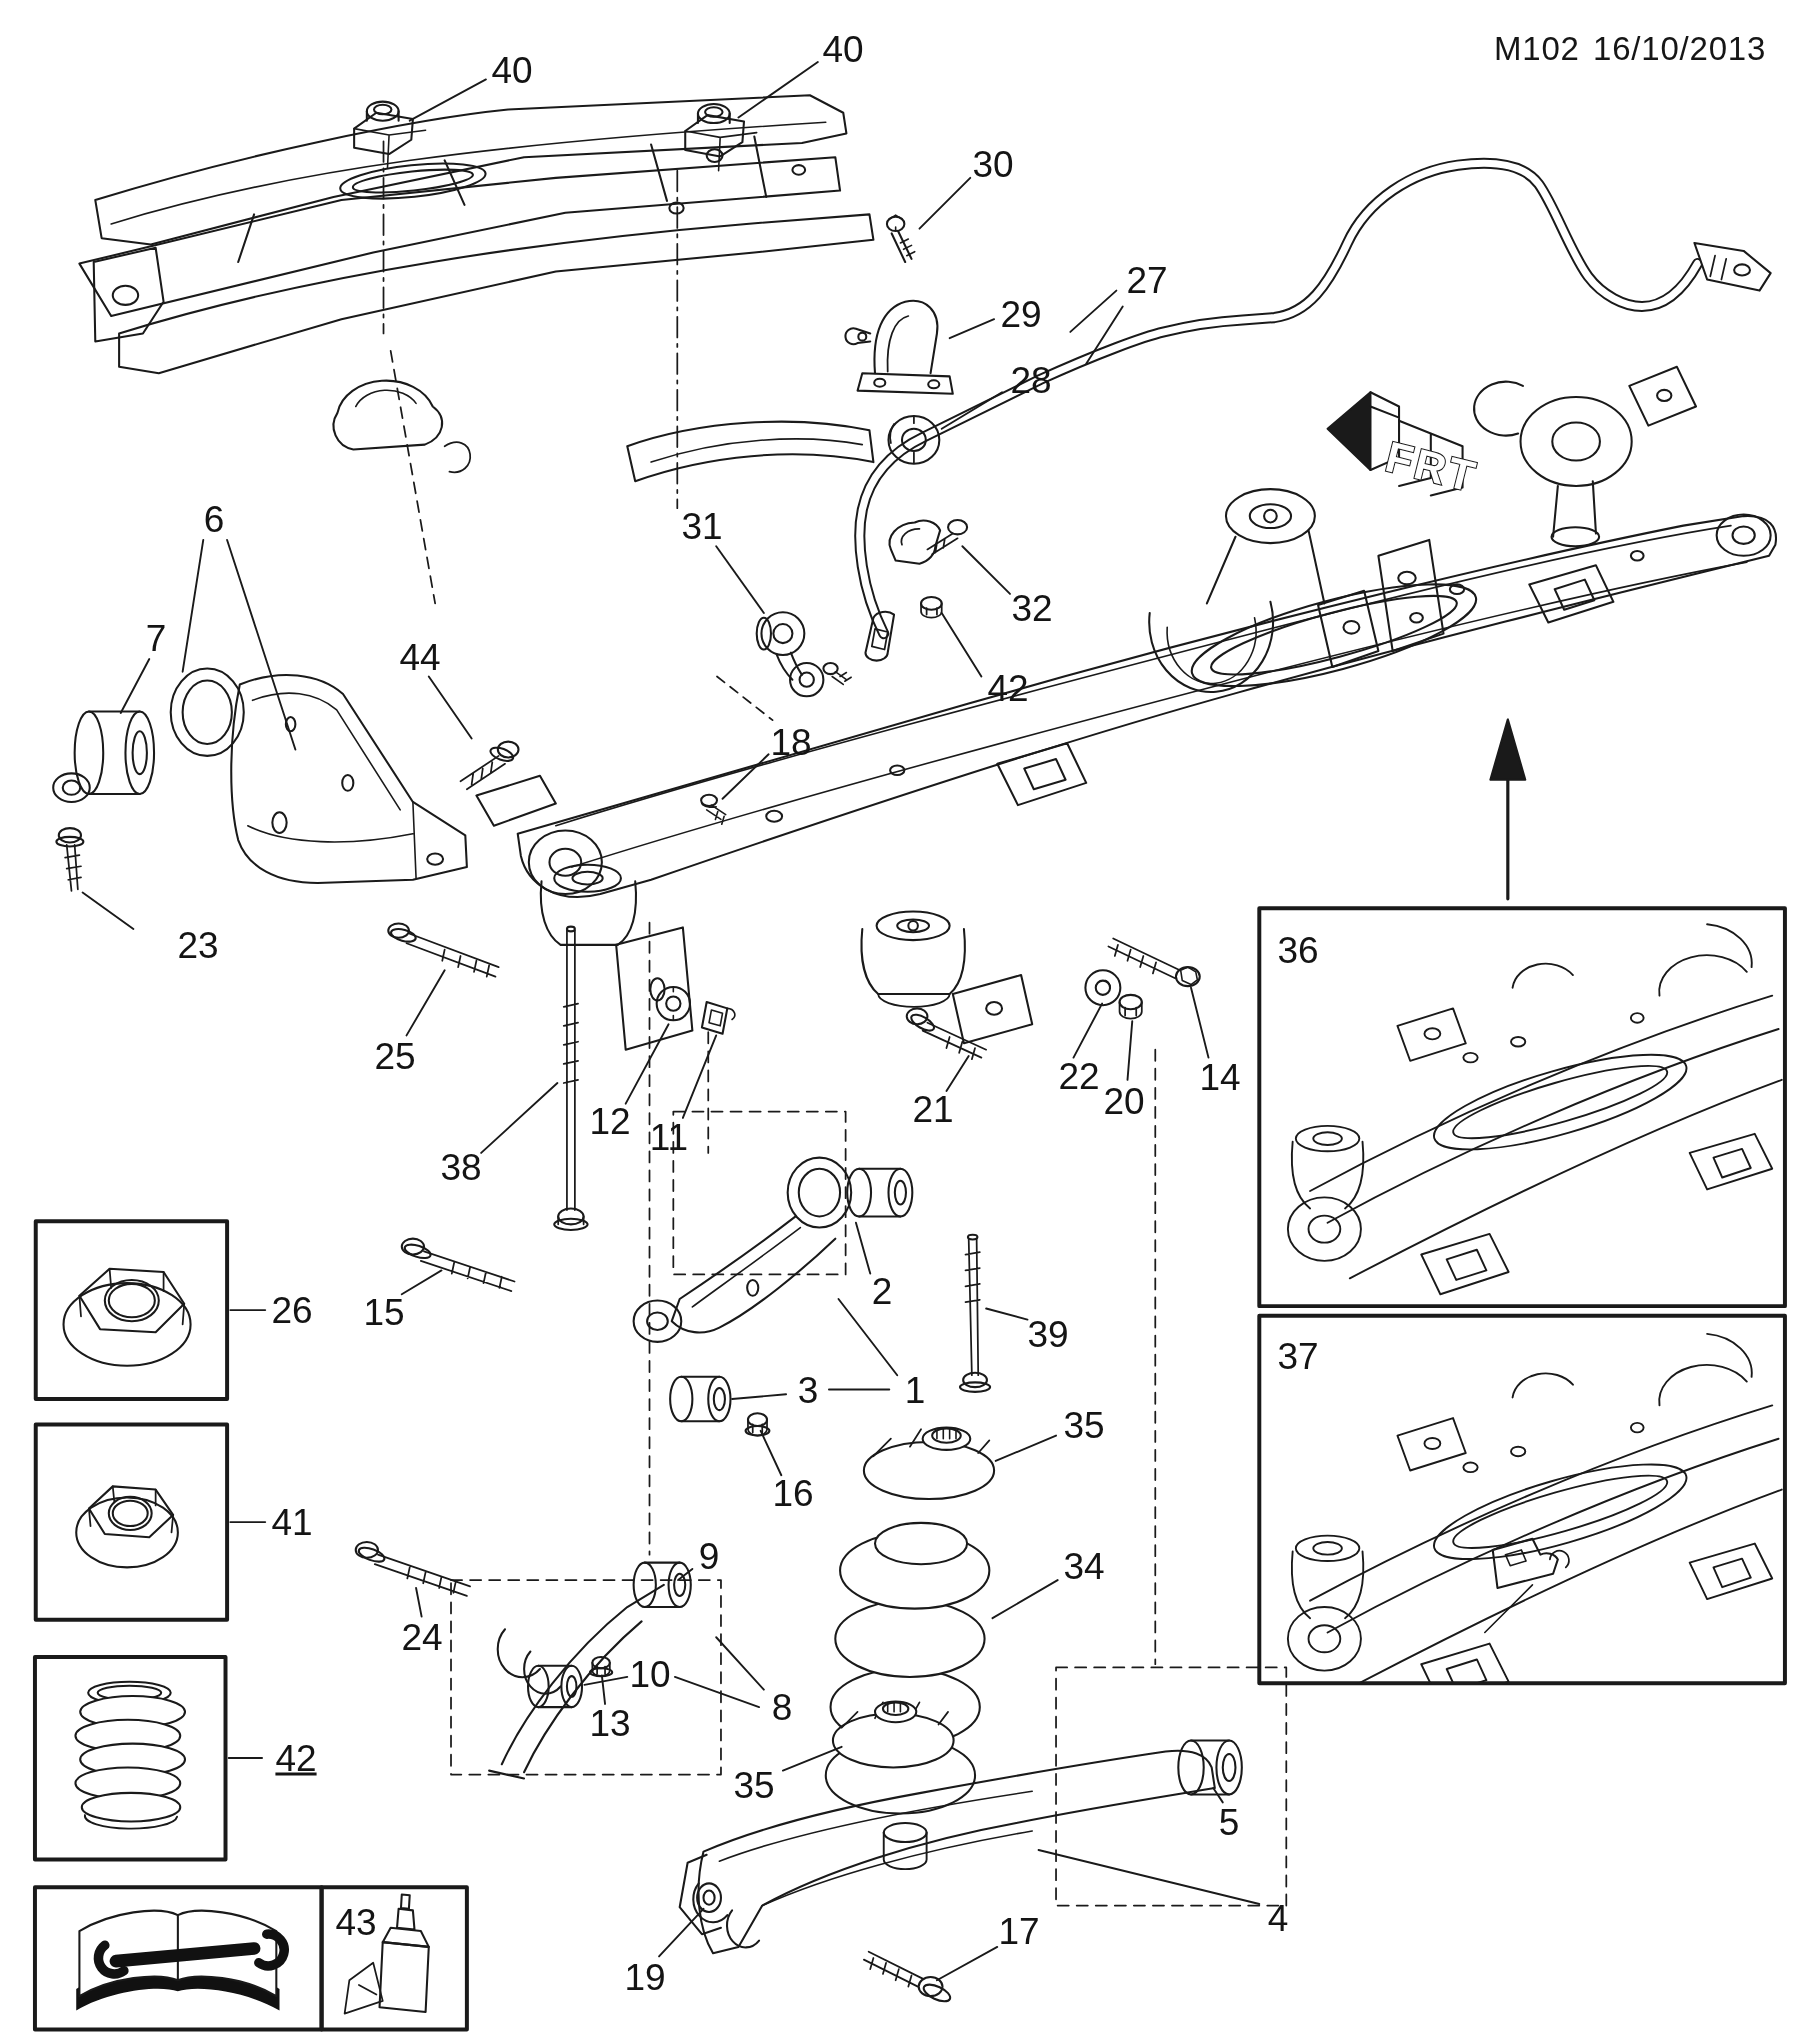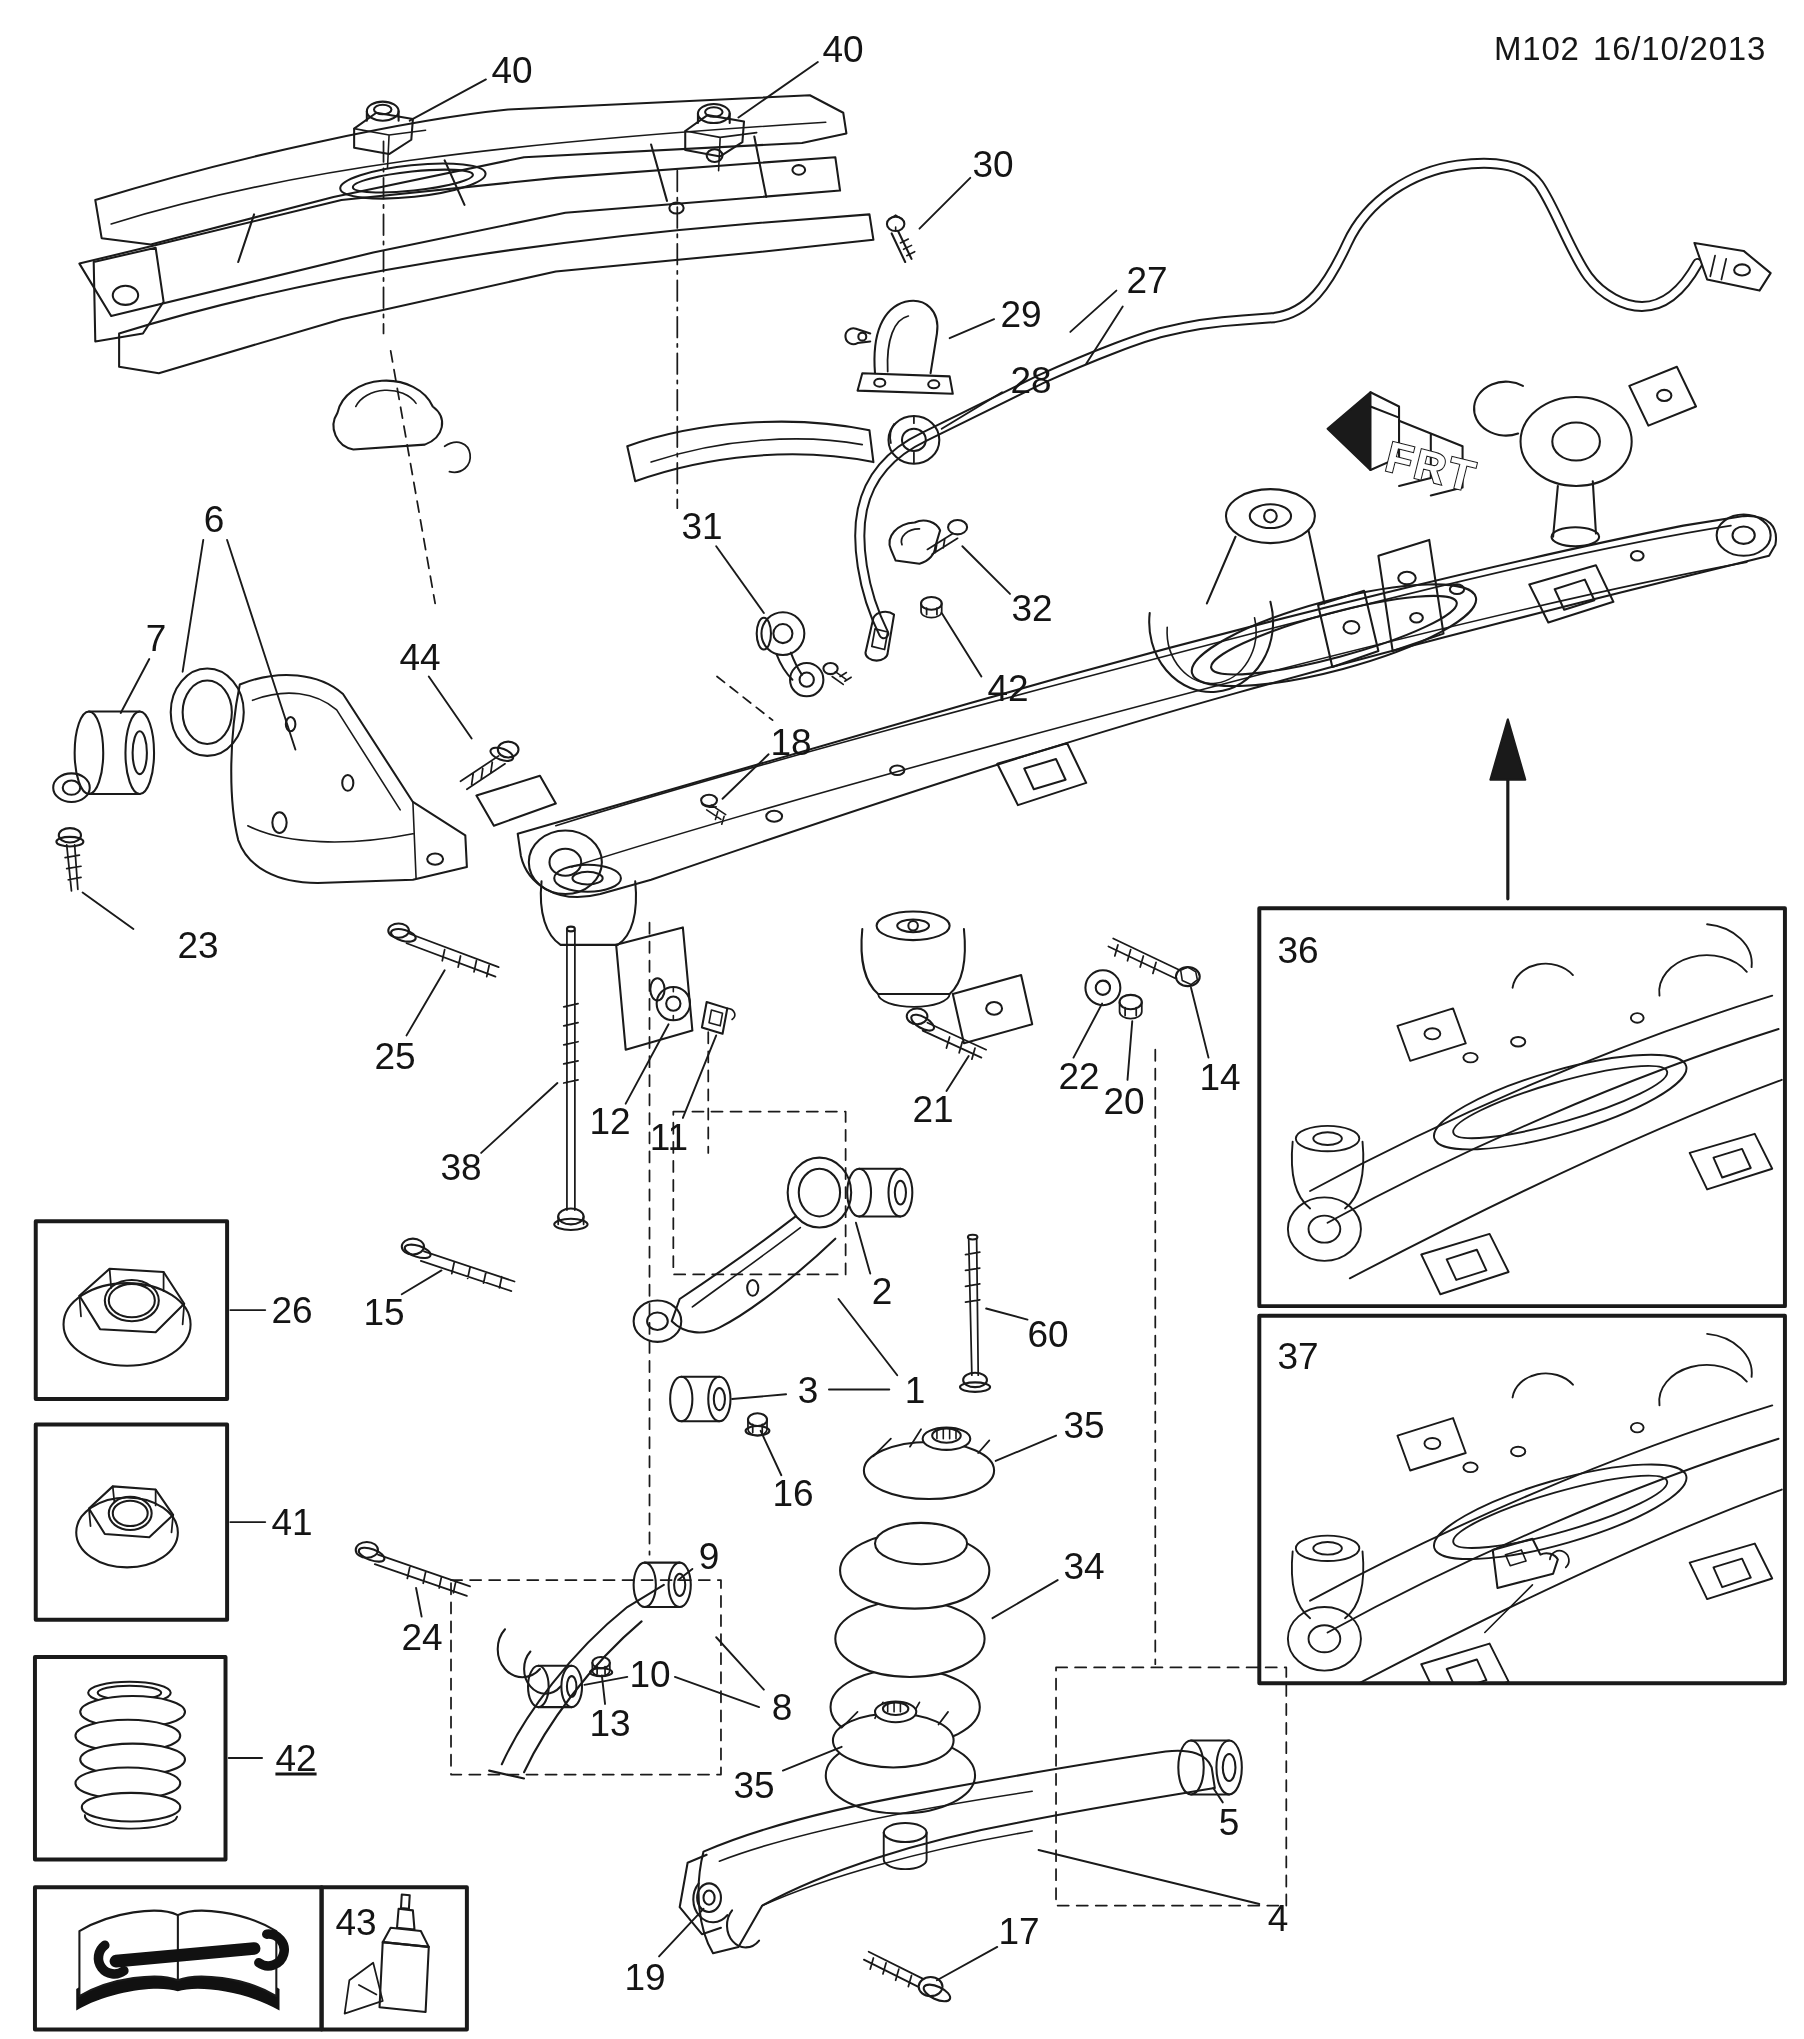--- a/index.html
+++ b/index.html
@@ -546,21 +546,21 @@
       <div class="callout" style="left: 933px; top: 1109px;">21</div>
       <div class="callout" style="left: 1062px; top: 1076px; margin-left: 17px;">22</div>
       <div class="callout" style="left: 1124px; top: 1101px;">20</div>
       <div class="callout" style="left: 1220px; top: 1077px;">14</div>
       <div class="callout" style="left: 1298px; top: 950px; text-align: right;">36</div>
       <div class="callout" style="left: 1298px; top: 1356px;">37</div>
       <div class="callout" style="left: 882px; top: 1291px;">2</div>
       <div class="callout" style="left: 915px; top: 1390px;">1</div>
       <div class="callout" style="left: 808px; top: 1390px;">3</div>
       <div class="callout" style="left: 384px; top: 1312px;">15</div>
-      <div class="callout" style="left: 1048px; top: 1334px;">60</div>
+      <div class="callout" style="left: 1048px; top: 1334px;">39</div>
       <div class="callout" style="left: 793px; top: 1493px;">16</div>
       <div class="callout" style="left: 292px; top: 1310px;">26</div>
       <div class="callout" style="left: 1084px; top: 1425px;">35</div>
       <div class="callout" style="left: 1084px; top: 1566px;">34</div>
       <div class="callout" style="left: 292px; top: 1522px;">41</div>
       <div class="callout" style="left: 709px; top: 1556px;">9</div>
       <div class="callout" style="left: 650px; top: 1674px;">10</div>
       <div class="callout" style="left: 782px; top: 1707px;">8</div>
       <div class="callout" style="left: 422px; top: 1637px;">24</div>
       <div class="callout" style="left: 610px; top: 1723px;">13</div>

